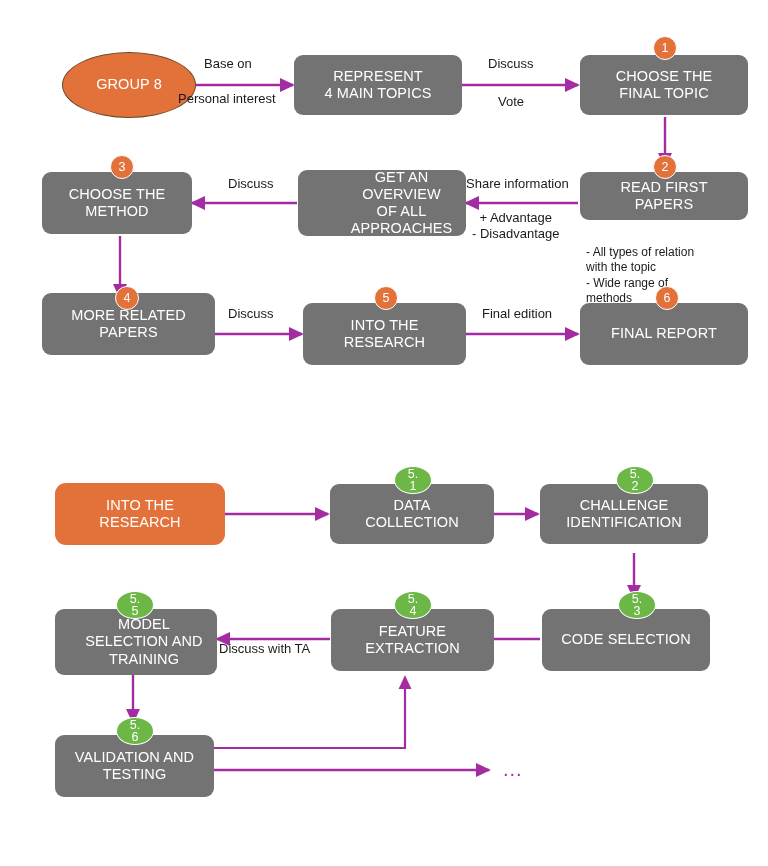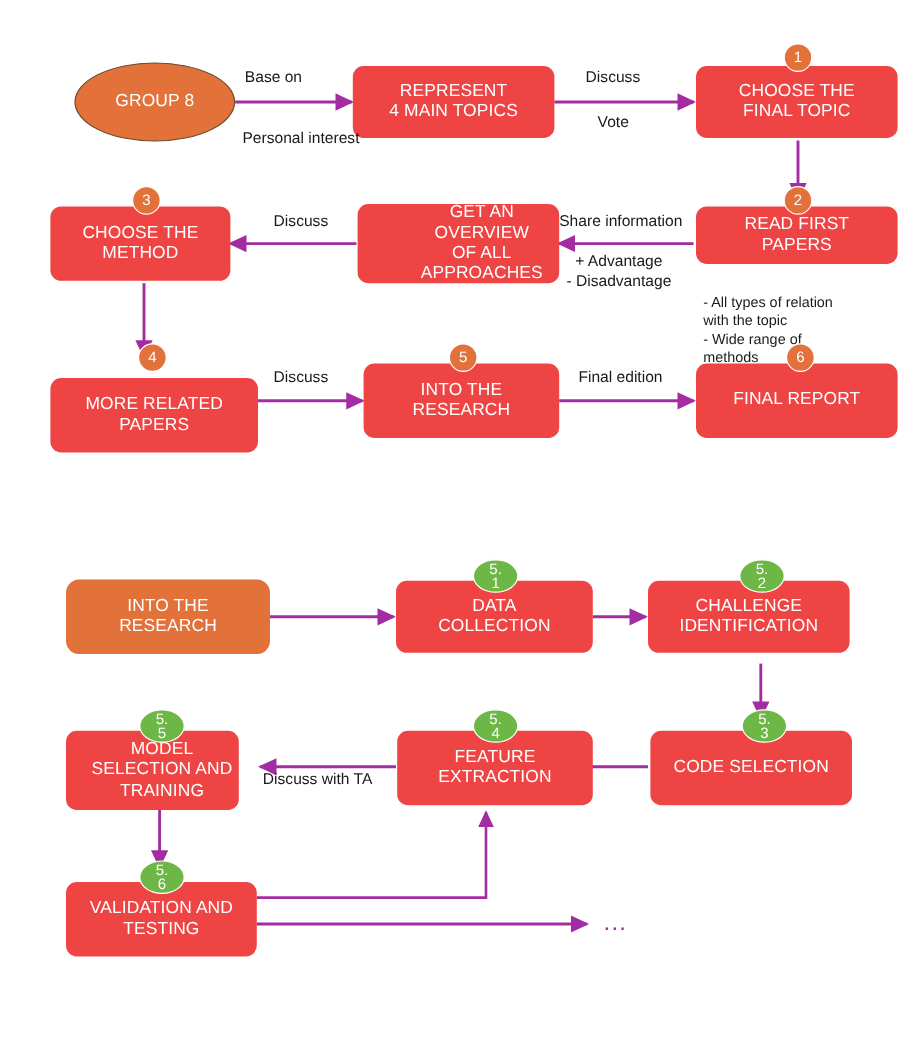--- a/index.html
+++ b/index.html
@@ -30,21 +30,21 @@
     color: #ffffff;
     font-size: 14.5px;
     line-height: 1.18;
     letter-spacing: 0.1px;
     border-radius: 9px;
     z-index: 3;
     padding: 2px 4px;
     white-space: pre-line;
   }
   .node.green {
-    background: #ef4444;
+    background: #737373;
   }
   .node.orange {
     background: #e2713a;
     border-radius: 11px;
   }
   .node.ellipse {
     background: #e2713a;
     border-radius: 50%;
     border: 1px solid #6b4a2a;
   }
@@ -155,39 +155,39 @@
 <div class="node green" style="left:298px; top:170px; width:168px; height:66px;padding-left:43px;">GET AN OVERVIEW
 OF ALL
 APPROACHES</div>
 
 <div class="node green" style="left:42px; top:172px; width:150px; height:62px;">CHOOSE THE
 METHOD</div>
 <div class="badge orange-badge" style="left:110px; top:155px;">
   <span class="b-line">3</span>
 </div>
 
-<div class="node green" style="left:42px; top:315px; width:173px; height:62px;">MORE RELATED
+<div class="node green" style="left:42px; top:293px; width:173px; height:62px;">MORE RELATED
 PAPERS</div>
 <div class="badge orange-badge" style="left:115px; top:286px;">
   <span class="b-line">4</span>
 </div>
 
 <div class="node green" style="left:303px; top:303px; width:163px; height:62px;">INTO THE
 RESEARCH</div>
 <div class="badge orange-badge" style="left:374px; top:286px;">
   <span class="b-line">5</span>
 </div>
 
 <div class="node green" style="left:580px; top:303px; width:168px; height:62px;">FINAL REPORT</div>
 <div class="badge orange-badge" style="left:655px; top:286px;">
   <span class="b-line">6</span>
 </div>
 
 <div class="edge-label" style="left:204px; top:56px;">Base on</div>
-<div class="edge-label" style="left:178px; top:107px;margin-left:24px;">Personal interest</div>
+<div class="edge-label" style="left:178px; top:91px;">Personal interest</div>
 <div class="edge-label" style="left:488px; top:56px;">Discuss</div>
 <div class="edge-label" style="left:498px; top:94px;">Vote</div>
 <div class="edge-label" style="left:466px; top:176px;">Share information</div>
 <div class="edge-label" style="left:472px; top:210px;text-align:center;">+ Advantage
 - Disadvantage</div>
 <div class="edge-label" style="left:228px; top:176px;">Discuss</div>
 <div class="edge-label" style="left:228px; top:306px;">Discuss</div>
 <div class="edge-label" style="left:482px; top:306px;">Final edition</div>
 
 <div class="note" style="left:586px; top:245px; width:182px;">- All types of relation
@@ -218,21 +218,21 @@
   <span class="b-line">3</span>
 </div>
 
 <div class="node green" style="left:331px; top:609px; width:163px; height:62px;">FEATURE
 EXTRACTION</div>
 <div class="badge green-badge" style="left:394px; top:591px;">
   <span class="b-line">5.</span>
   <span class="b-line">4</span>
 </div>
 
-<div class="node green" style="left:55px; top:609px; width:144px; height:66px;padding-left:20px;">MODEL
+<div class="node green" style="left:55px; top:609px; width:162px; height:66px;padding-left:20px;">MODEL
 SELECTION AND
 TRAINING</div>
 <div class="badge green-badge" style="left:116px; top:591px;">
   <span class="b-line">5.</span>
   <span class="b-line">5</span>
 </div>
 
 <div class="node green" style="left:55px; top:735px; width:159px; height:62px;">VALIDATION AND
 TESTING</div>
 <div class="badge green-badge" style="left:116px; top:717px;">

